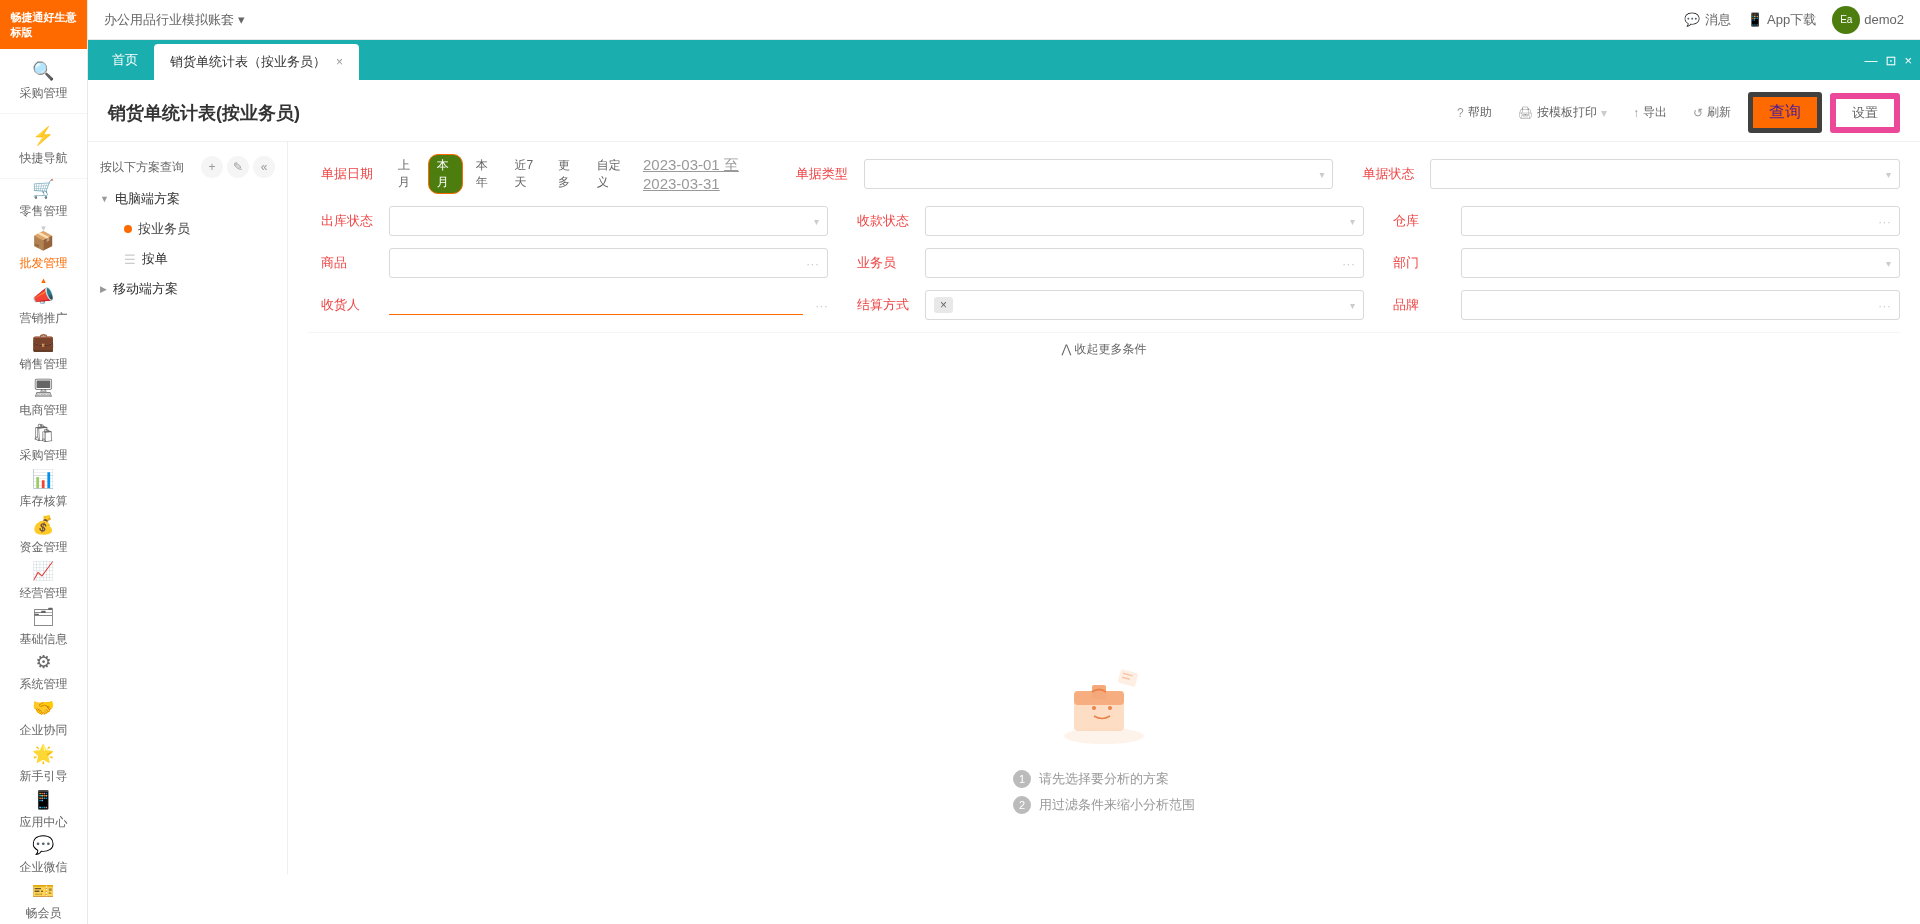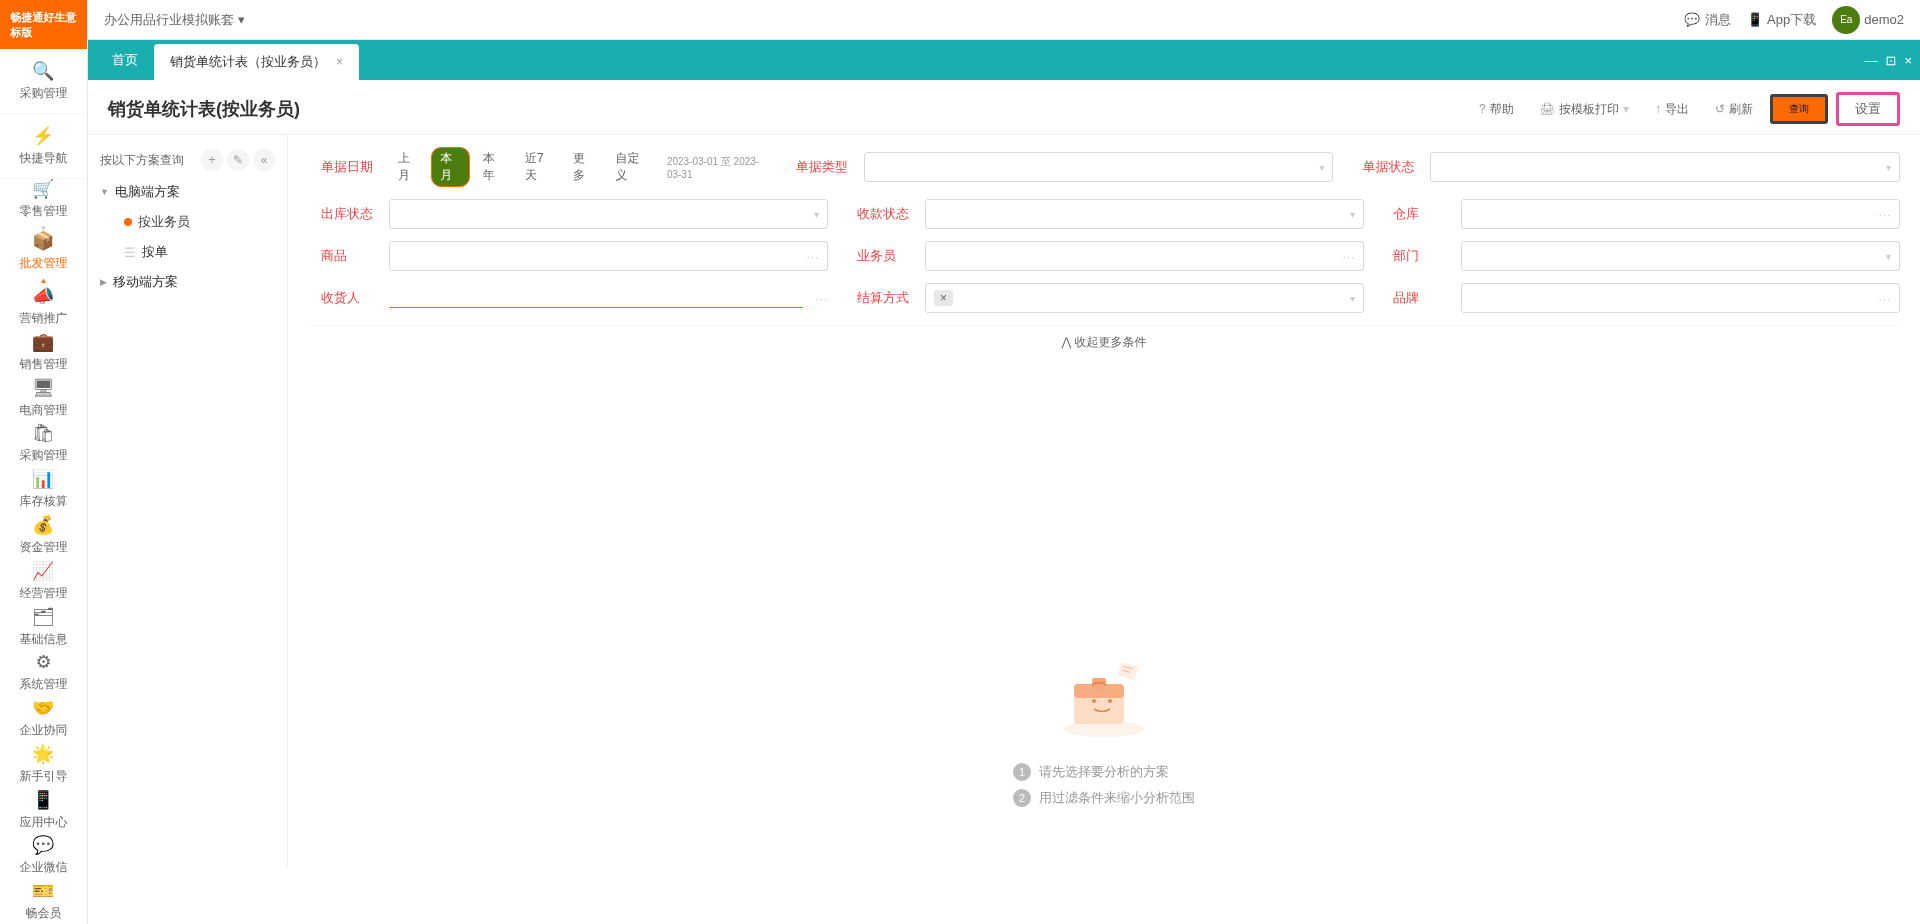--- a/index.html
+++ b/index.html
@@ -36,42 +36,42 @@
 
     
     .content { flex: 1; overflow-y: auto; background: #f5f7fa; padding: 0; }
     .page-container { background: #fff; min-height: 100%; }
 
     
     .page-header { padding: 12px 20px 8px; display: flex; align-items: center; justify-content: space-between; border-bottom: 1px solid #f0f0f0; }
     .page-title { font-size: 18px; font-weight: bold; color: #333; }
     .page-actions { display: flex; align-items: center; gap: 8px; }
     .btn-action { display: flex; align-items: center; gap: 4px; cursor: pointer; color: #666; font-size: 12px; padding: 4px 8px; border: 1px solid transparent; border-radius: 3px; }
-    .btn-primary { background: #ff6a00; color: #0f172a; border: 3px solid #404040; border-radius: 3px; padding: 5px 16px; cursor: pointer; font-size: 10px; }
-    .btn-secondary { background: #fff; color: #666; border: 3px solid #ec4899; border-radius: 3px; padding: 5px 16px; cursor: pointer; font-size: 13px; }
+    .btn-primary { background: #ff6a00; color: #4c1d95; border: 5px solid #404040; border-radius: 3px; padding: 5px 16px; cursor: pointer; font-size: 16px; }
+    .btn-secondary { background: #fff; color: #666; border: 6px solid #ec4899; border-radius: 3px; padding: 5px 16px; cursor: pointer; font-size: 13px; }
     .left-panel { width: 200px; border-right: 1px solid #f0f0f0; padding: 8px 0; background: #fff; }
     .left-panel-header { padding: 6px 12px; font-size: 12px; color: #666; display: flex; align-items: center; justify-content: space-between; }
     .left-panel-actions { display: flex; gap: 4px; }
     .left-panel-action { width: 22px; height: 22px; border-radius: 50%; background: #f5f5f5; display: flex; align-items: center; justify-content: center; cursor: pointer; font-size: 12px; color: #999; }
     .tree-item { padding: 6px 12px; cursor: pointer; display: flex; align-items: center; gap: 6px; font-size: 13px; color: #333; }
     .tree-item.active { color: #404040; }
     .tree-child { padding-left: 24px; }
 
     
     .filter-area { flex: 1; padding: 12px 20px; background: #fff; overflow-y: auto; }
     .filter-row { display: flex; align-items: center; gap: 16px; margin-bottom: 12px; }
     .filter-item { display: flex; align-items: center; gap: 8px; flex: 1; }
     .filter-label { color: #ef4444; font-size: 13px; white-space: nowrap; min-width: 60px; margin-left: 13px; }
     .filter-control { flex: 1; border: 1px solid #d9d9d9; border-radius: 3px; padding: 4px 8px; font-size: 13px; color: #333; display: flex; align-items: center; justify-content: space-between; cursor: pointer; min-height: 30px; background: #fff; }
     .filter-control .dropdown-icon { color: #ccc; font-size: 10px; }
     .filter-tag { background: #e8e8e8; border-radius: 3px; padding: 1px 6px; font-size: 12px; display: flex; align-items: center; gap: 4px; }
     .date-group { display: flex; align-items: center; gap: 4px; flex: 1; }
     .date-btn { padding: 2px 8px; border-radius: 3px; cursor: pointer; font-size: 12px; color: #666; border: 1px solid transparent; }
     .date-btn.active { background: #4d7c0f; color: #fff; border-color: #ff6a00; border-radius: 10px; }
-    .date-range { font-size: 10px; color: #999; margin-left: 8px; }
+    .date-range { font-size: 15px; color: #999; margin-left: 8px; text-decoration: underline; }
     .input-underline { border: none; border-bottom: 1px solid #ff6a00; outline: none; font-size: 13px; flex: 1; padding: 2px 4px; }
 
     
     .collapse-bar { text-align: center; padding: 8px 0; cursor: pointer; color: #666; font-size: 12px; border-top: 1px solid #f5f5f5; }
 
     
     .empty-state { display: flex; flex-direction: column; align-items: center; justify-content: center; padding: 60px 20px; }
     .empty-tips { display: flex; flex-direction: column; gap: 8px; }
     .empty-tip { display: flex; align-items: center; gap: 8px; color: #999; font-size: 13px; }
     .empty-tip-num { width: 18px; height: 18px; border-radius: 50%; background: #bbb; color: #fff; font-size: 11px; display: flex; align-items: center; justify-content: center; flex-shrink: 0; }

